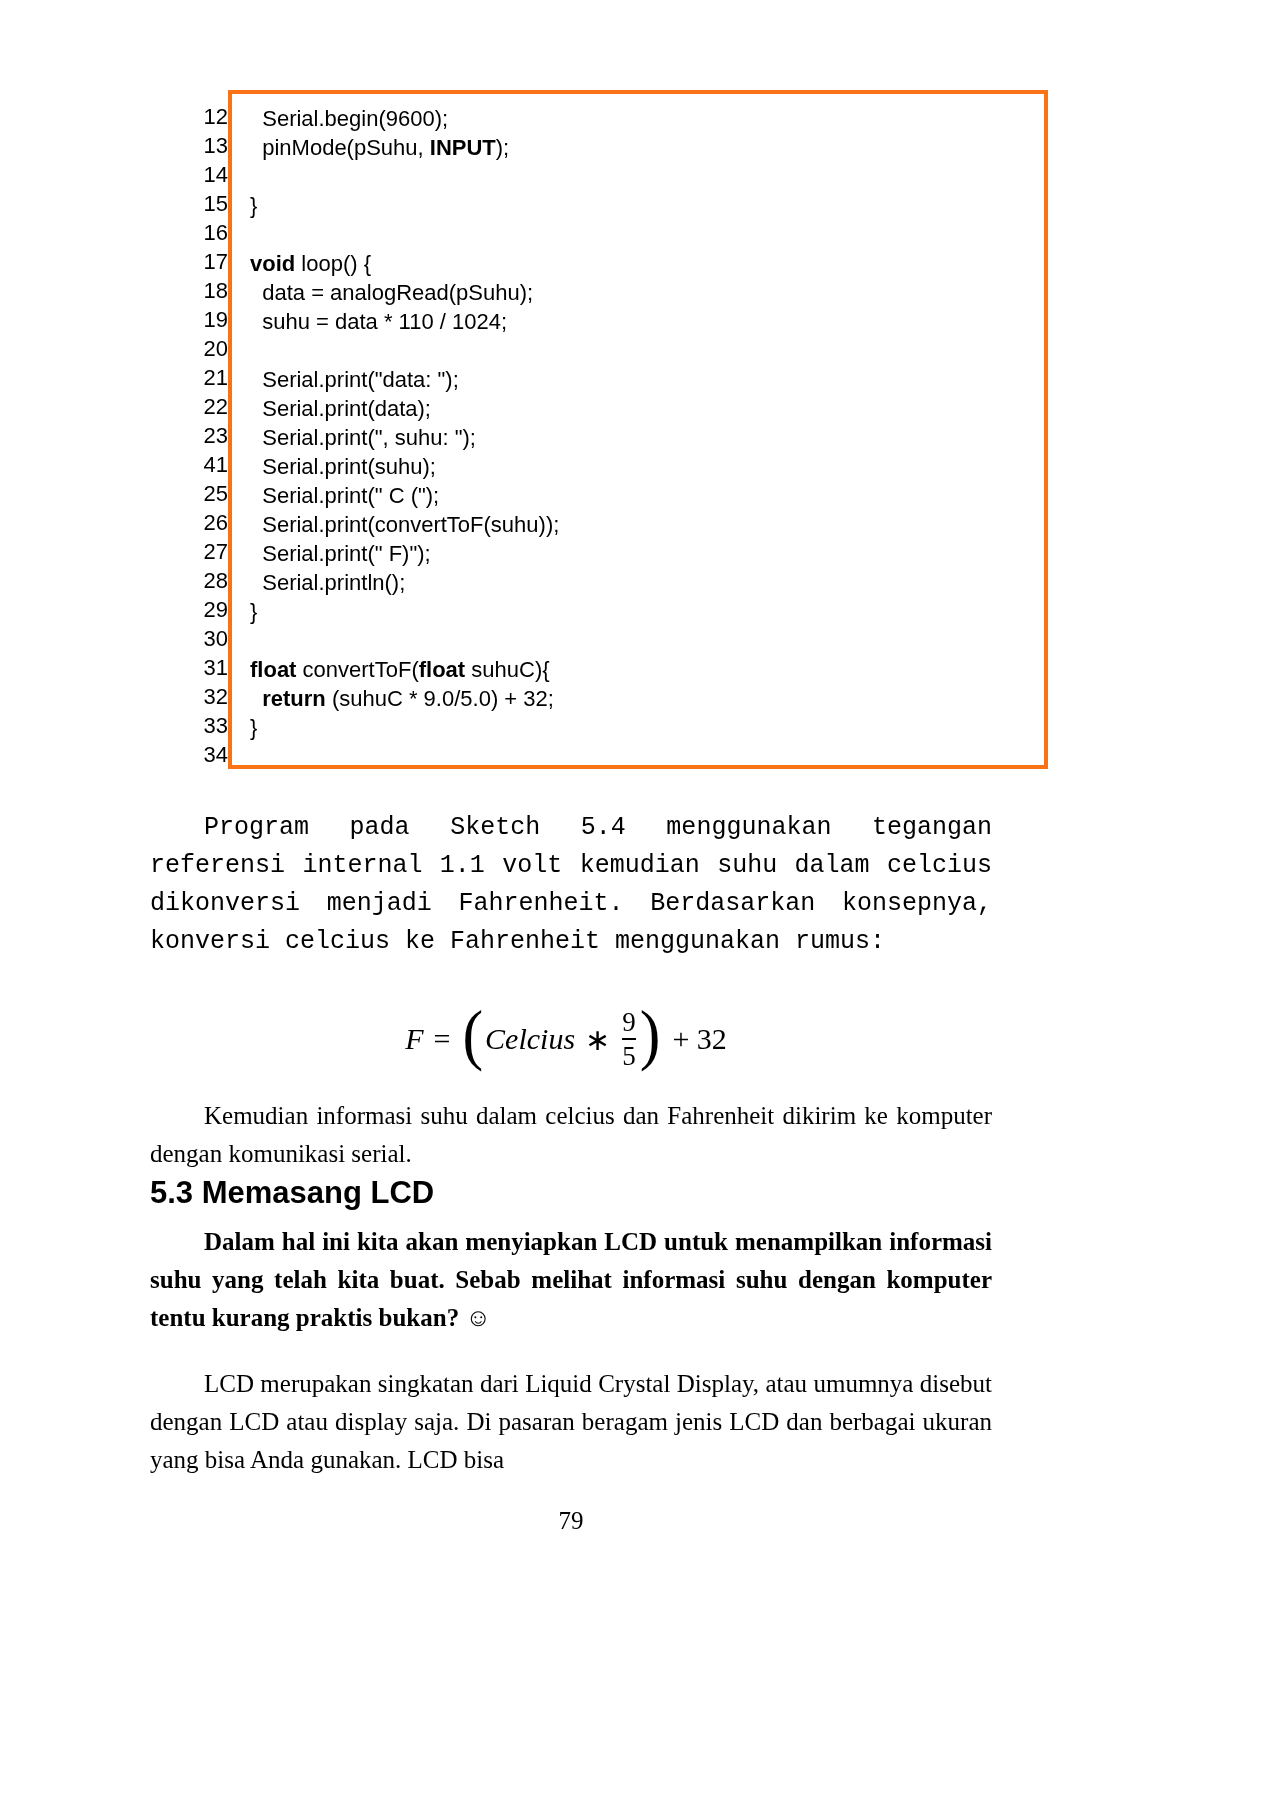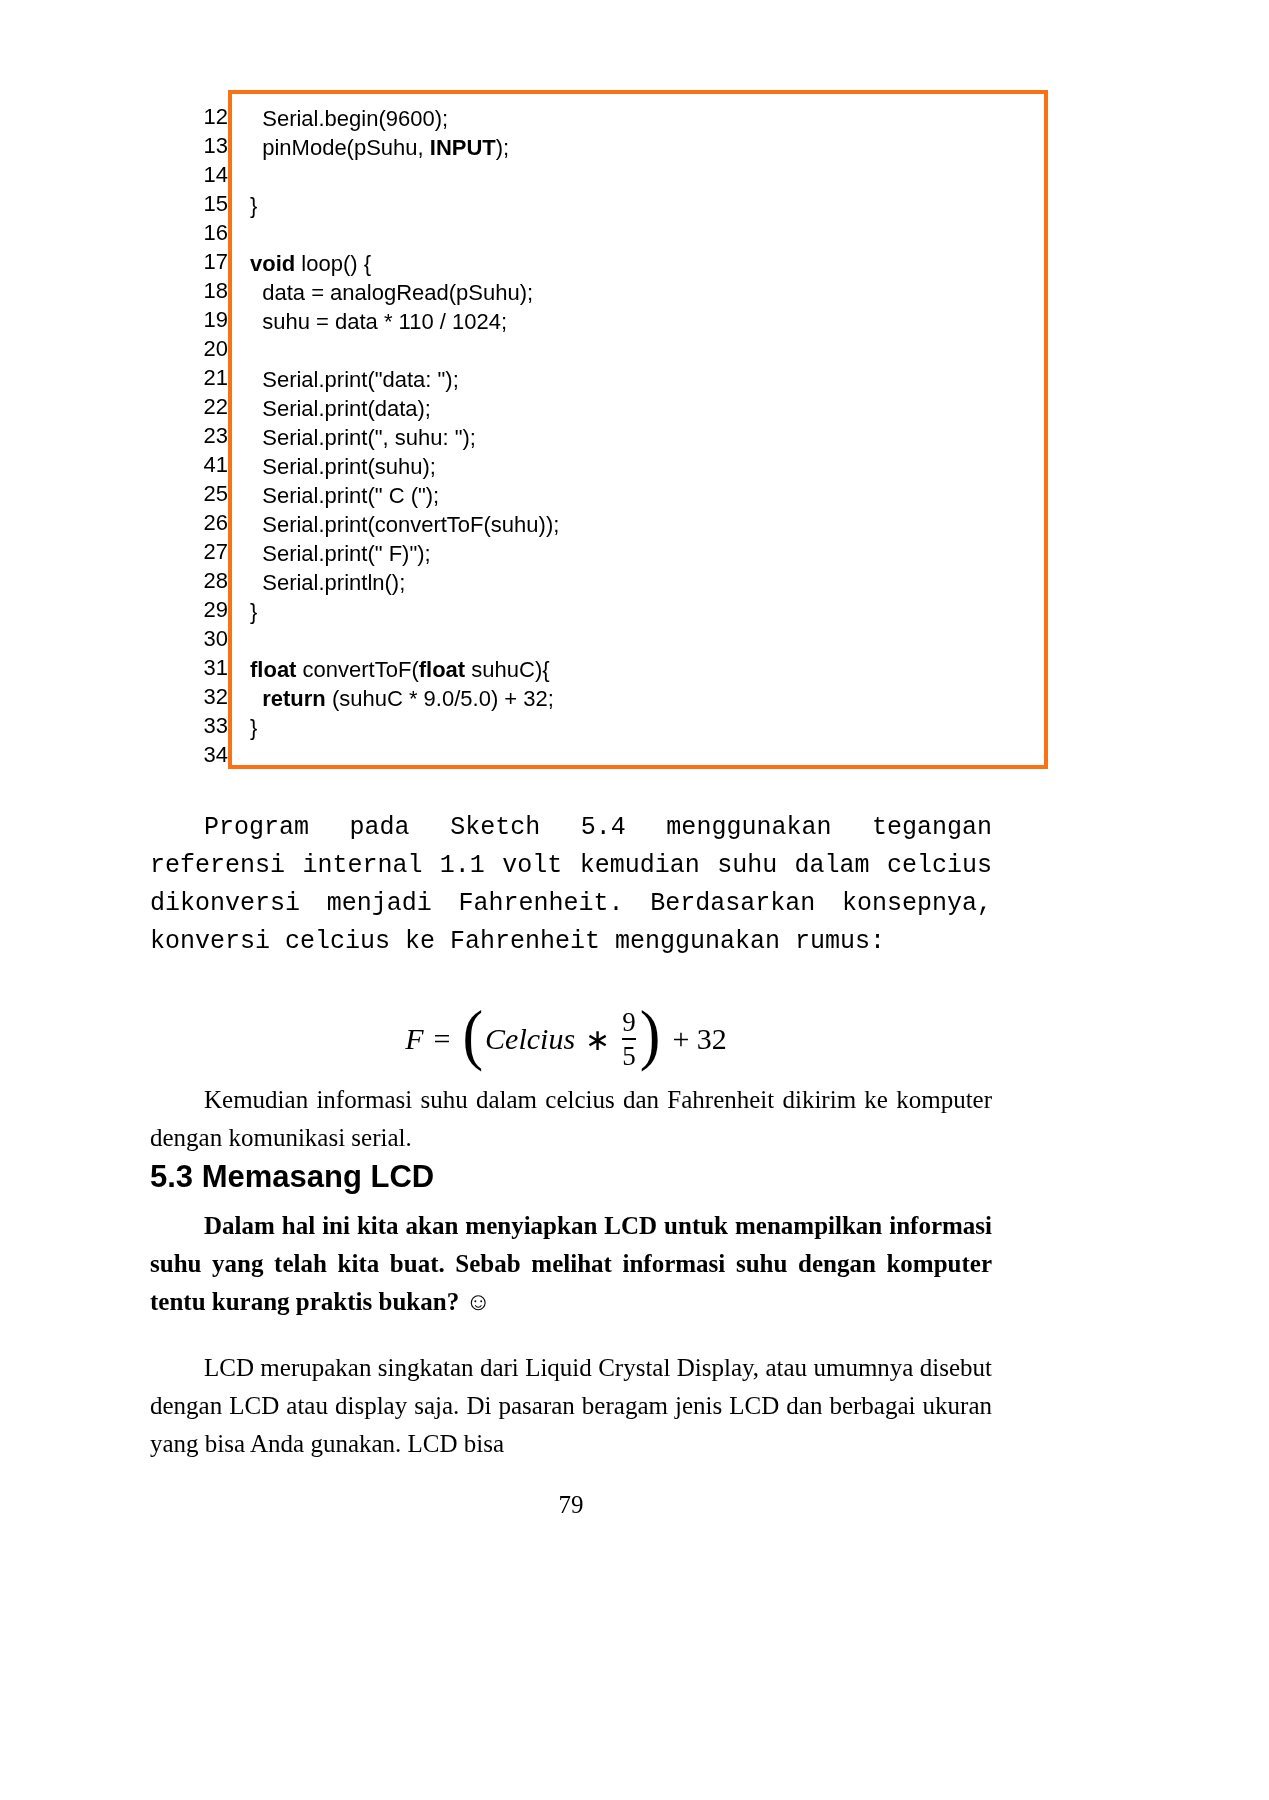--- a/index.html
+++ b/index.html
@@ -26,21 +26,21 @@
   .code-line { white-space: pre; min-height: 29px; }
   .kw { font-weight: bold; }
 
   
   .text-block { width: 842px; }
   .body-para {
     font-size: 25px; line-height: 38px;
     text-align: justify; text-indent: 54px;
   }
   .para-program { margin-top: 40px; font-family: Liberation Mono, monospace; }
-  .para-kemudian { }
+  .para-kemudian { margin-top: 16px; }
   .para-dalam { margin-top: 10px; font-weight: bold; }
   .para-lcd { margin-top: 28px; }
 
   .section-heading {
     font-family: "Liberation Sans", sans-serif;
     font-weight: bold; font-size: 31px; line-height: 40px;
   }
 
   
   .formula-row {

